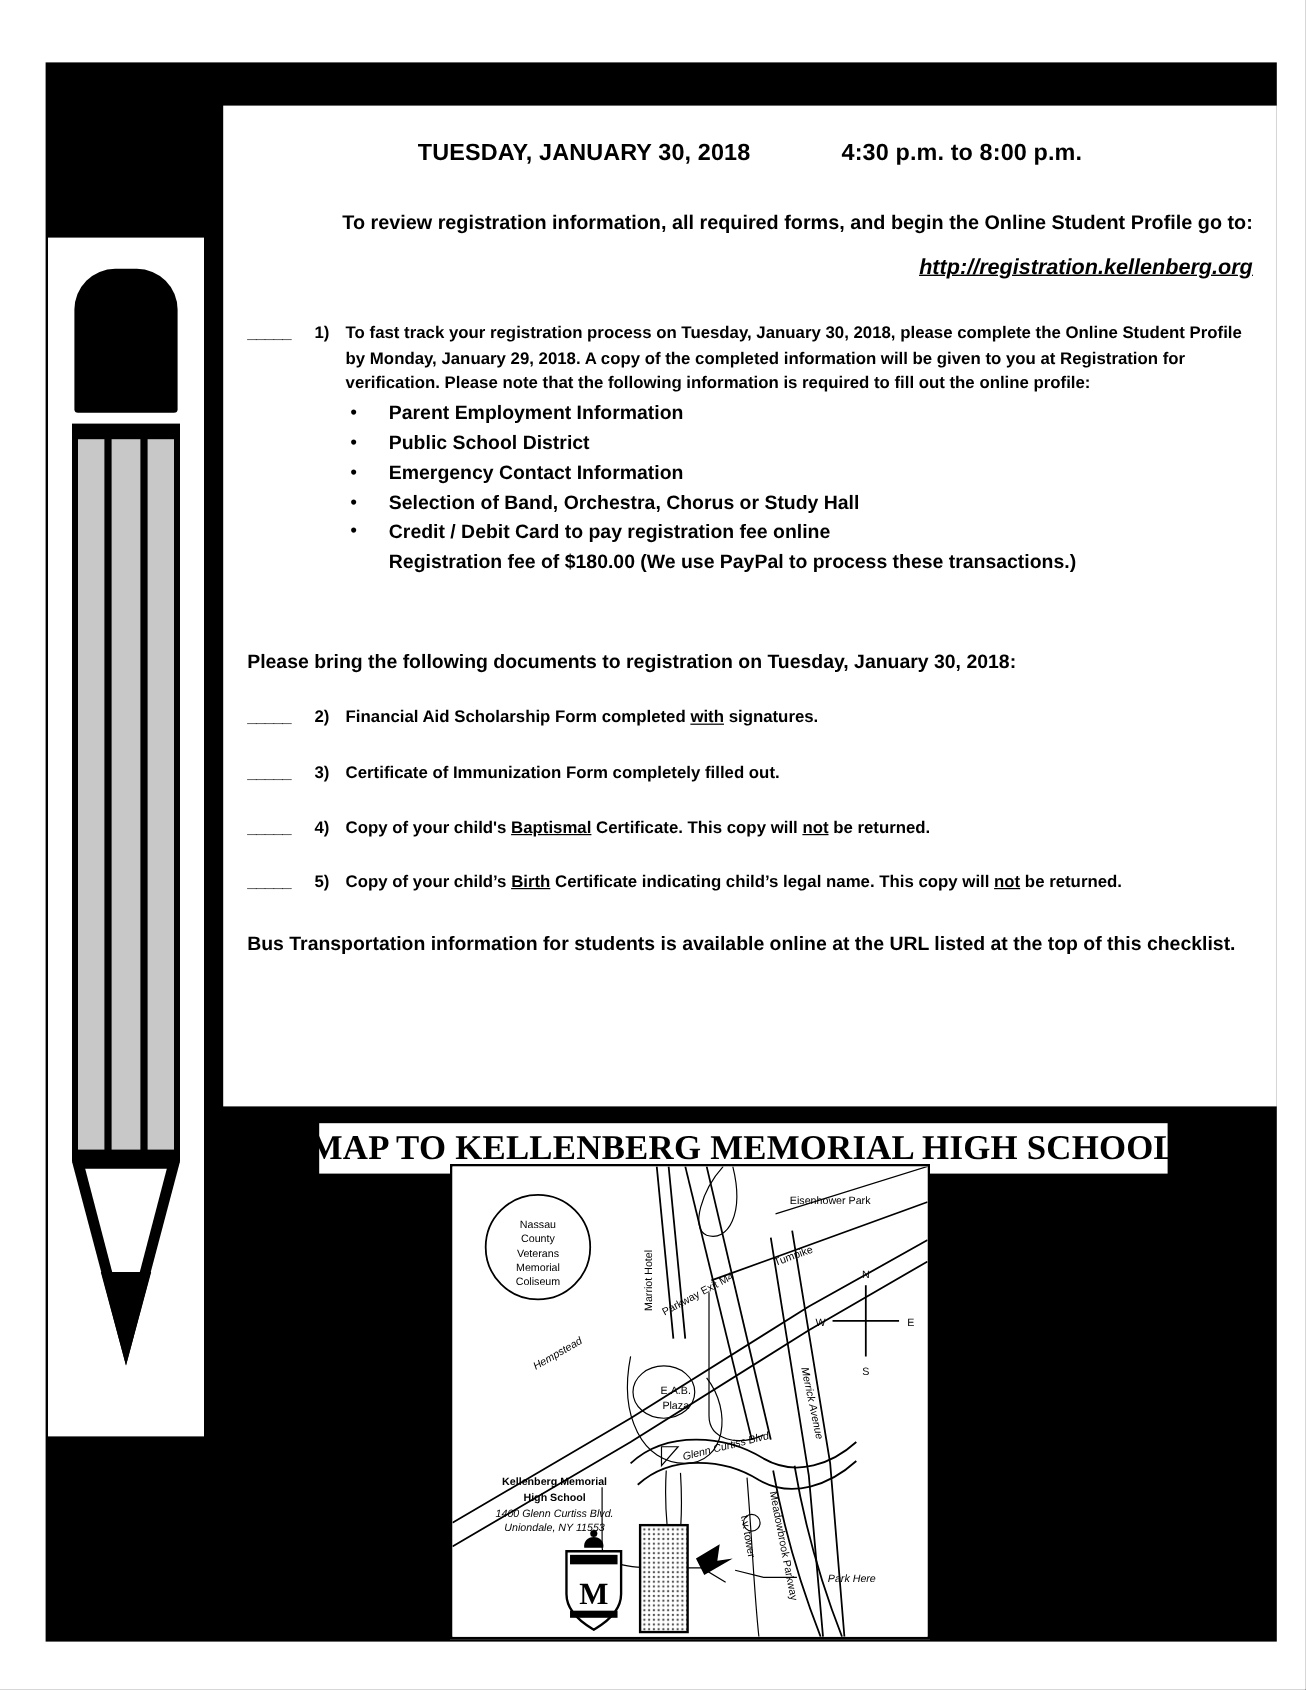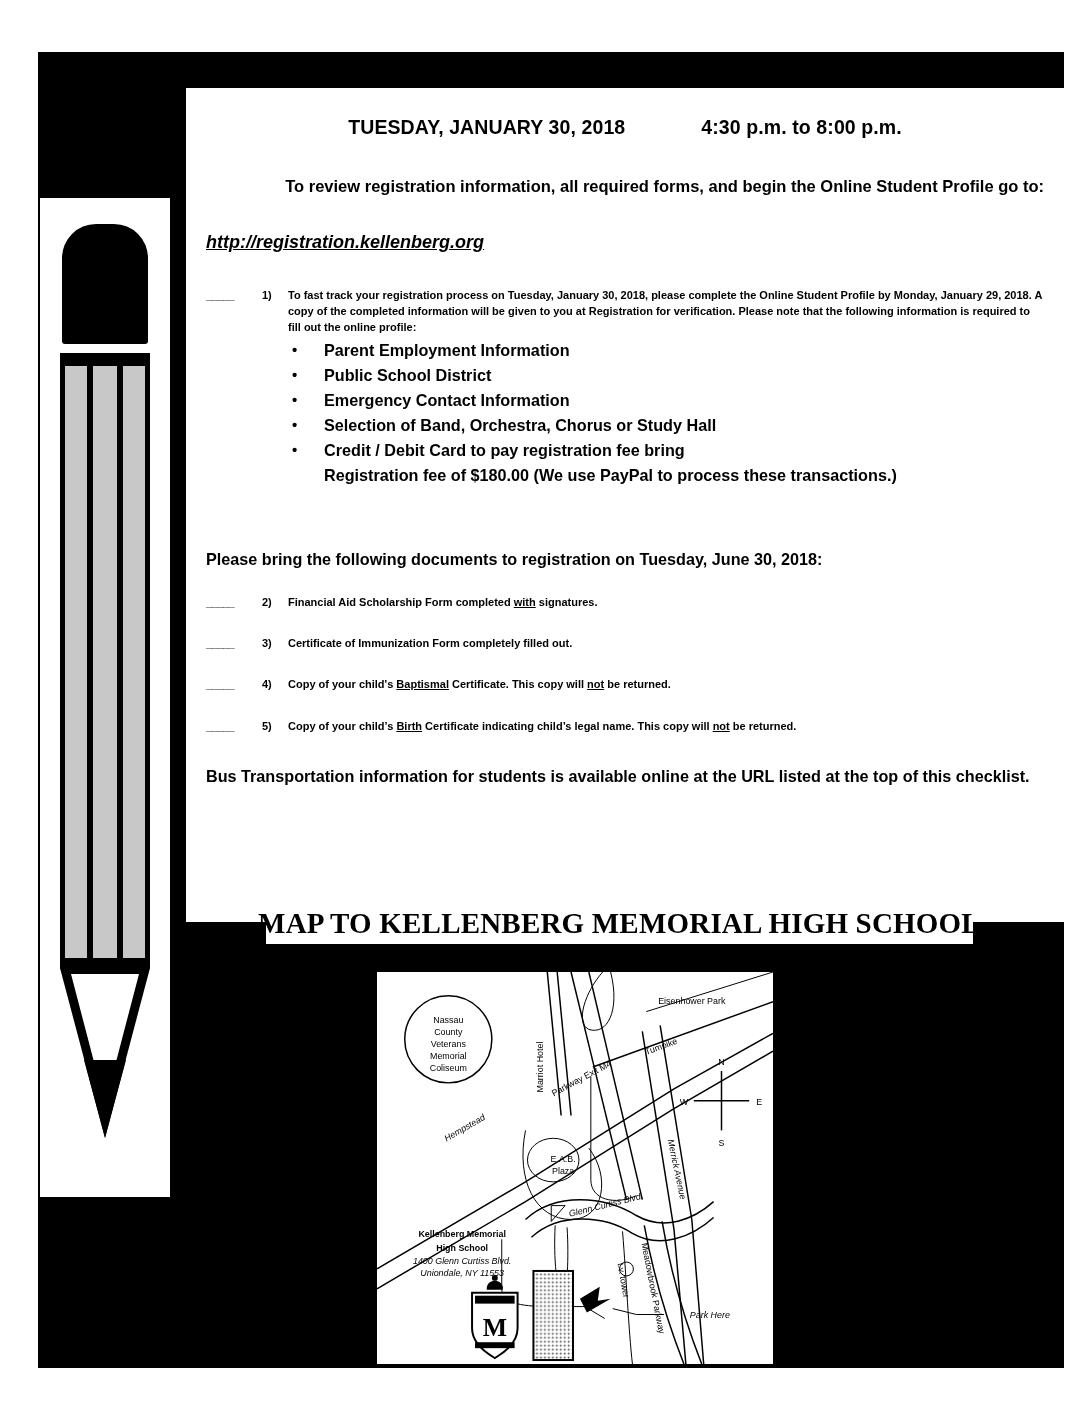--- a/index.html
+++ b/index.html
@@ -31,41 +31,41 @@
   .pencil-lead{position:absolute;left:44px;top:862px;width:0;height:0;
                border-left:21px solid transparent;border-right:21px solid transparent;
                border-top:78px solid #000;}
 
   
   #content-card{position:absolute;left:186px;top:88px;width:878px;height:834px;background:#fff;
                 box-sizing:border-box;padding:22px 20px 10px 20px;}
   .hdr-row{display:flex;justify-content:center;gap:76px;font-weight:bold;font-size:19.5px;
            letter-spacing:.1px;margin-top:6px;}
   .intro{text-align:right;font-weight:bold;font-size:16.5px;margin-top:38px;}
-  .url-line{text-align:left;margin-top:36px;text-decoration:underline;}
+  .url-line{text-align:right;margin-top:16px;text-decoration:underline;}
   .url-line a,.url-line span{font-weight:bold;font-style:italic;font-size:18px;
            text-decoration:underline;color:#000;}
 
-  .item{display:flex;margin-top:34px;font-weight:bold;font-size:11px;line-height:1.47;}
+  .item{display:flex;margin-top:34px;font-weight:bold;font-size:14px;line-height:1.47;}
   .item .blank{flex:0 0 auto;width:56px;letter-spacing:-.5px;}
   .item .num{flex:0 0 auto;width:26px;}
   .item .txt{flex:1 1 auto;}
 
   .bullets{list-style:none;margin:3px 0 0 0;padding:0 0 0 118px;}
   .bullets li{position:relative;font-weight:bold;font-size:16.2px;line-height:1.54;}
   .bullets li::before{content:"\2022";position:absolute;left:-32px;font-size:15px;}
   .bullets li .sub{display:block;}
 
   .bring-line{font-weight:bold;font-size:16.2px;margin-top:62px;}
   .item.tight{margin-top:25px;}
   .bus{font-weight:bold;font-size:16.2px;line-height:1.5;margin-top:30px;}
   u{}
 
   
-  #map-banner{position:absolute;left:266px;top:902px;width:707px;height:42px;background:#fff;
+  #map-banner{position:absolute;left:266px;top:936px;width:707px;height:42px;background:#fff;
               display:flex;align-items:center;justify-content:center;}
   #map-banner span{font-family:"Liberation Serif","DejaVu Serif",serif;font-weight:bold;
               font-size:29px;letter-spacing:.2px;white-space:nowrap;}
 
   
   #map-box{position:absolute;left:375px;top:970px;width:400px;height:396px;background:#fff;
            border:2px solid #000;box-sizing:border-box;}
   #map-svg{display:block;width:100%;height:100%;}
   .mlbl{font-family:"Liberation Sans","DejaVu Sans",sans-serif;font-size:9px;fill:#000;}
   .mlbl-b{font-weight:bold;}
@@ -118,26 +118,26 @@
     <li>
       <span>Public School District</span>
     </li>
     <li>
       <span>Emergency Contact Information</span>
     </li>
     <li>
       <span>Selection of Band, Orchestra, Chorus or Study Hall</span>
     </li>
     <li>
-      <span>Credit / Debit Card to pay registration fee bring</span>
+      <span>Credit / Debit Card to pay registration fee online</span>
       <span class="sub">Registration fee of $180.00 (We use PayPal to process these transactions.)</span>
     </li>
   </ul>
 
-  <div class="bring-line">Please bring the following documents to registration on Tuesday, June 30, 2018:</div>
+  <div class="bring-line">Please bring the following documents to registration on Tuesday, January 30, 2018:</div>
 
   <div class="item tight">
     <span class="blank">_____</span>
     <span class="num">2)</span>
     <span class="txt"><span>Financial Aid Scholarship Form completed </span><u>with</u><span> signatures.</span></span>
   </div>
 
   <div class="item tight">
     <span class="blank">_____</span>
     <span class="num">3)</span>

